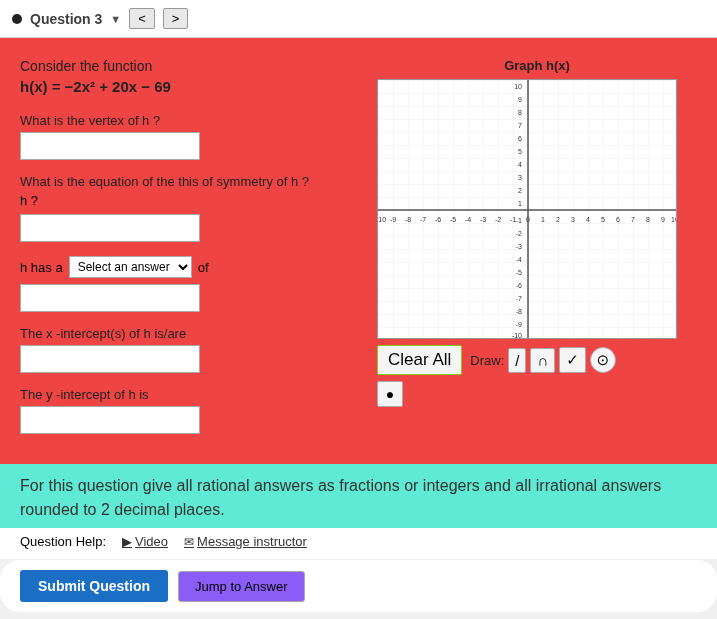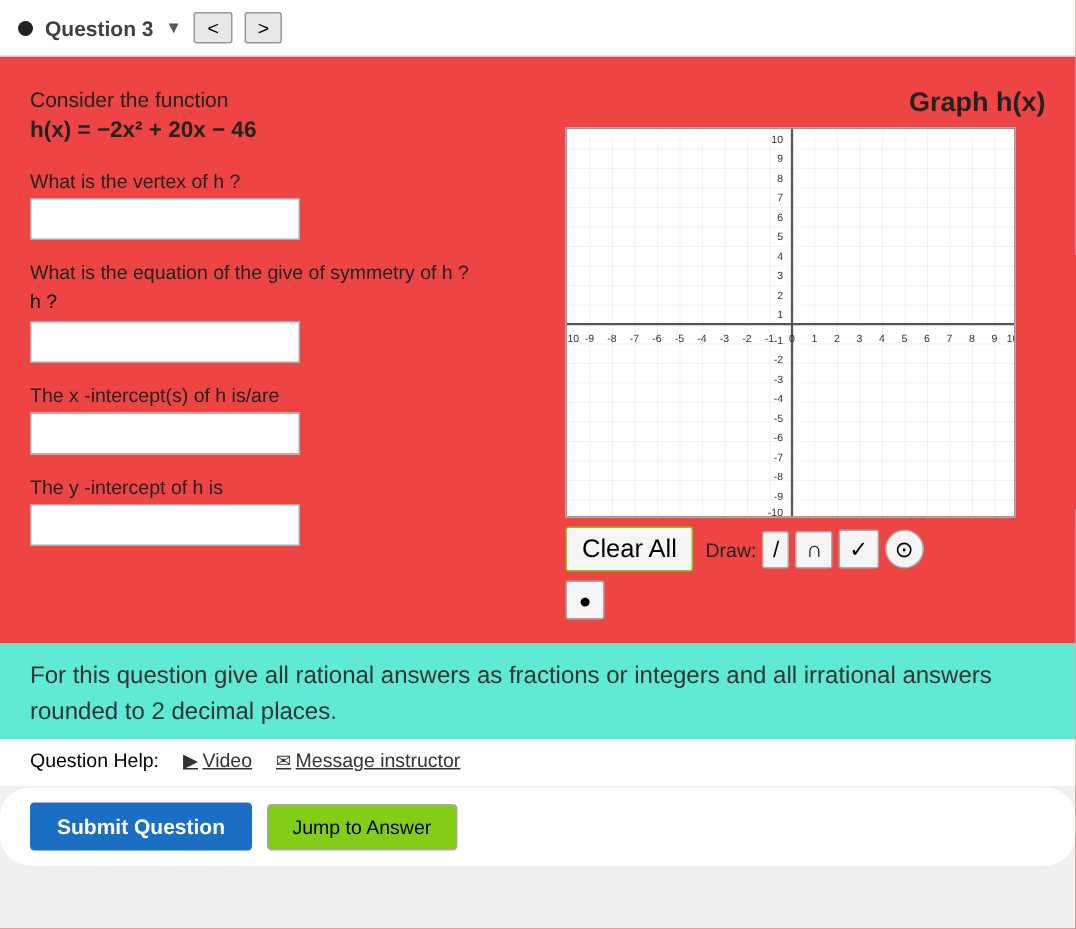--- a/index.html
+++ b/index.html
@@ -84,25 +84,25 @@
       margin-bottom: 6px;
     }
     .select-dropdown {
       border: 1px solid #aaa;
       font-size: 12px;
       padding: 2px 4px;
       background: #fff;
       cursor: pointer;
     }
     .graph-title {
-      font-size: 18px;
+      font-size: 13px;
       font-weight: bold;
       color: #222;
       margin-bottom: 6px;
-      text-align: right;
+      text-align: center;
     }
     .graph-area {
       position: relative;
       width: 300px;
       height: 260px;
       background: #fff;
       border: 1px solid #999;
       overflow: hidden;
     }
     .graph-controls {
@@ -176,21 +176,21 @@
       background: #1a6fc4;
       color: #fff;
       border: none;
       padding: 8px 18px;
       font-size: 14px;
       font-weight: bold;
       cursor: pointer;
       border-radius: 3px;
     }
     .jump-btn {
-      background: #84cc16;
+      background: #8b5cf6;
       border: 1px solid #aaa;
       padding: 7px 16px;
       font-size: 13px;
       cursor: pointer;
       border-radius: 3px;
     }
     svg.graph-svg {
       width: 300px;
       height: 260px;
     }
@@ -205,36 +205,48 @@
   <button class="nav-btn">&lt;</button>
   <button class="nav-btn">&gt;</button>
 </div>
 
 <div class="main-content">
 
   <div class="left-panel">
 
     <div class="question-block">
       <div class="function-text">Consider the function</div>
-      <div class="function-eq">h(x) = −2x² + 20x − 46</div>
+      <div class="function-eq">h(x) = −2x² + 20x − 69</div>
     </div>
 
     <div class="question-block">
       <label>What is the vertex of h ?</label>
       <input class="text-input" type="text" style="">
     </div>
 
     <div class="question-block">
-      <label>What is the equation of the give of symmetry of h ?</label>
+      <label>What is the equation of the this of symmetry of h ?</label>
       <div class="inline-row">
         <span style="font-size:13px;">h ?</span>
       </div>
       <input class="text-input" type="text" style="">
     </div>
 
+    <div class="question-block">
+      <div class="inline-row">
+        <span style="font-size:13px;">h  has a</span>
+        <select class="select-dropdown">
+          <option>Select an answer</option>
+          <option>maximum</option>
+          <option>minimum</option>
+        </select>
+        <span style="font-size:13px;">of</span>
+      </div>
+      <input class="text-input" type="text" style="">
+    </div>
 
     <div class="question-block">
       <label>The x -intercept(s) of h  is/are</label>
       <input class="text-input" type="text" style="">
     </div>
 
     <div class="question-block">
       <label>The y -intercept of h  is</label>
       <input class="text-input" type="text" style="">
     </div>

